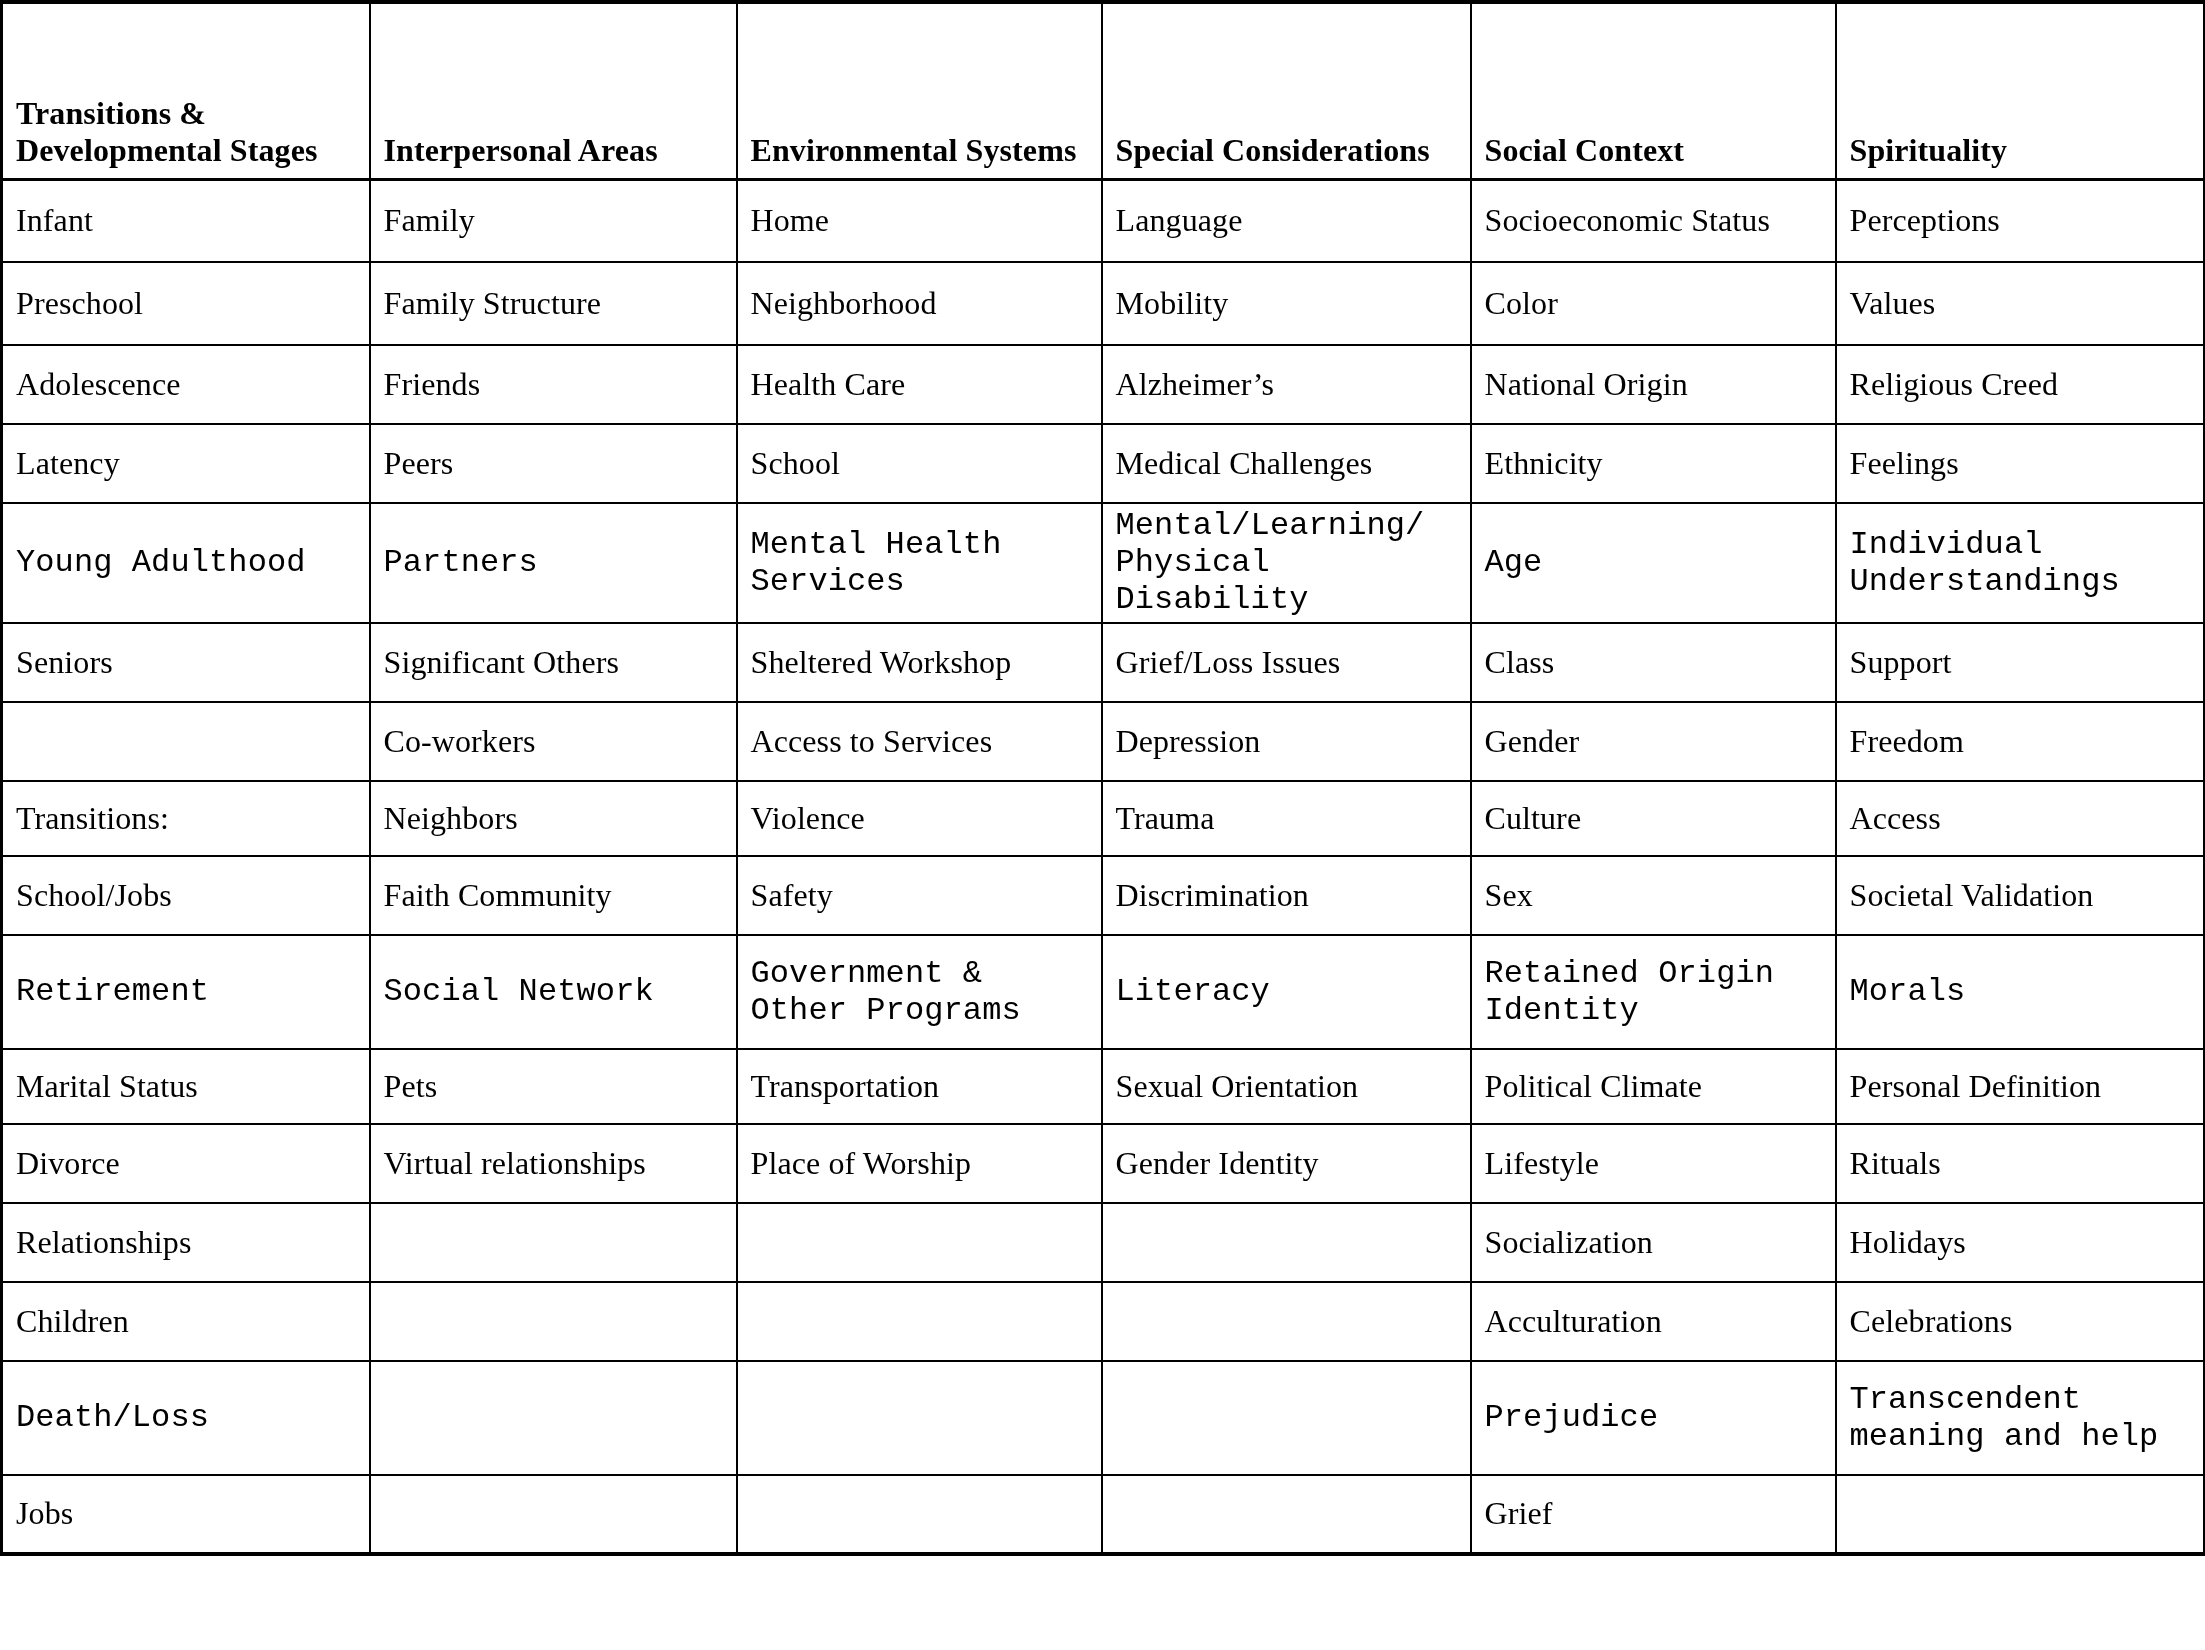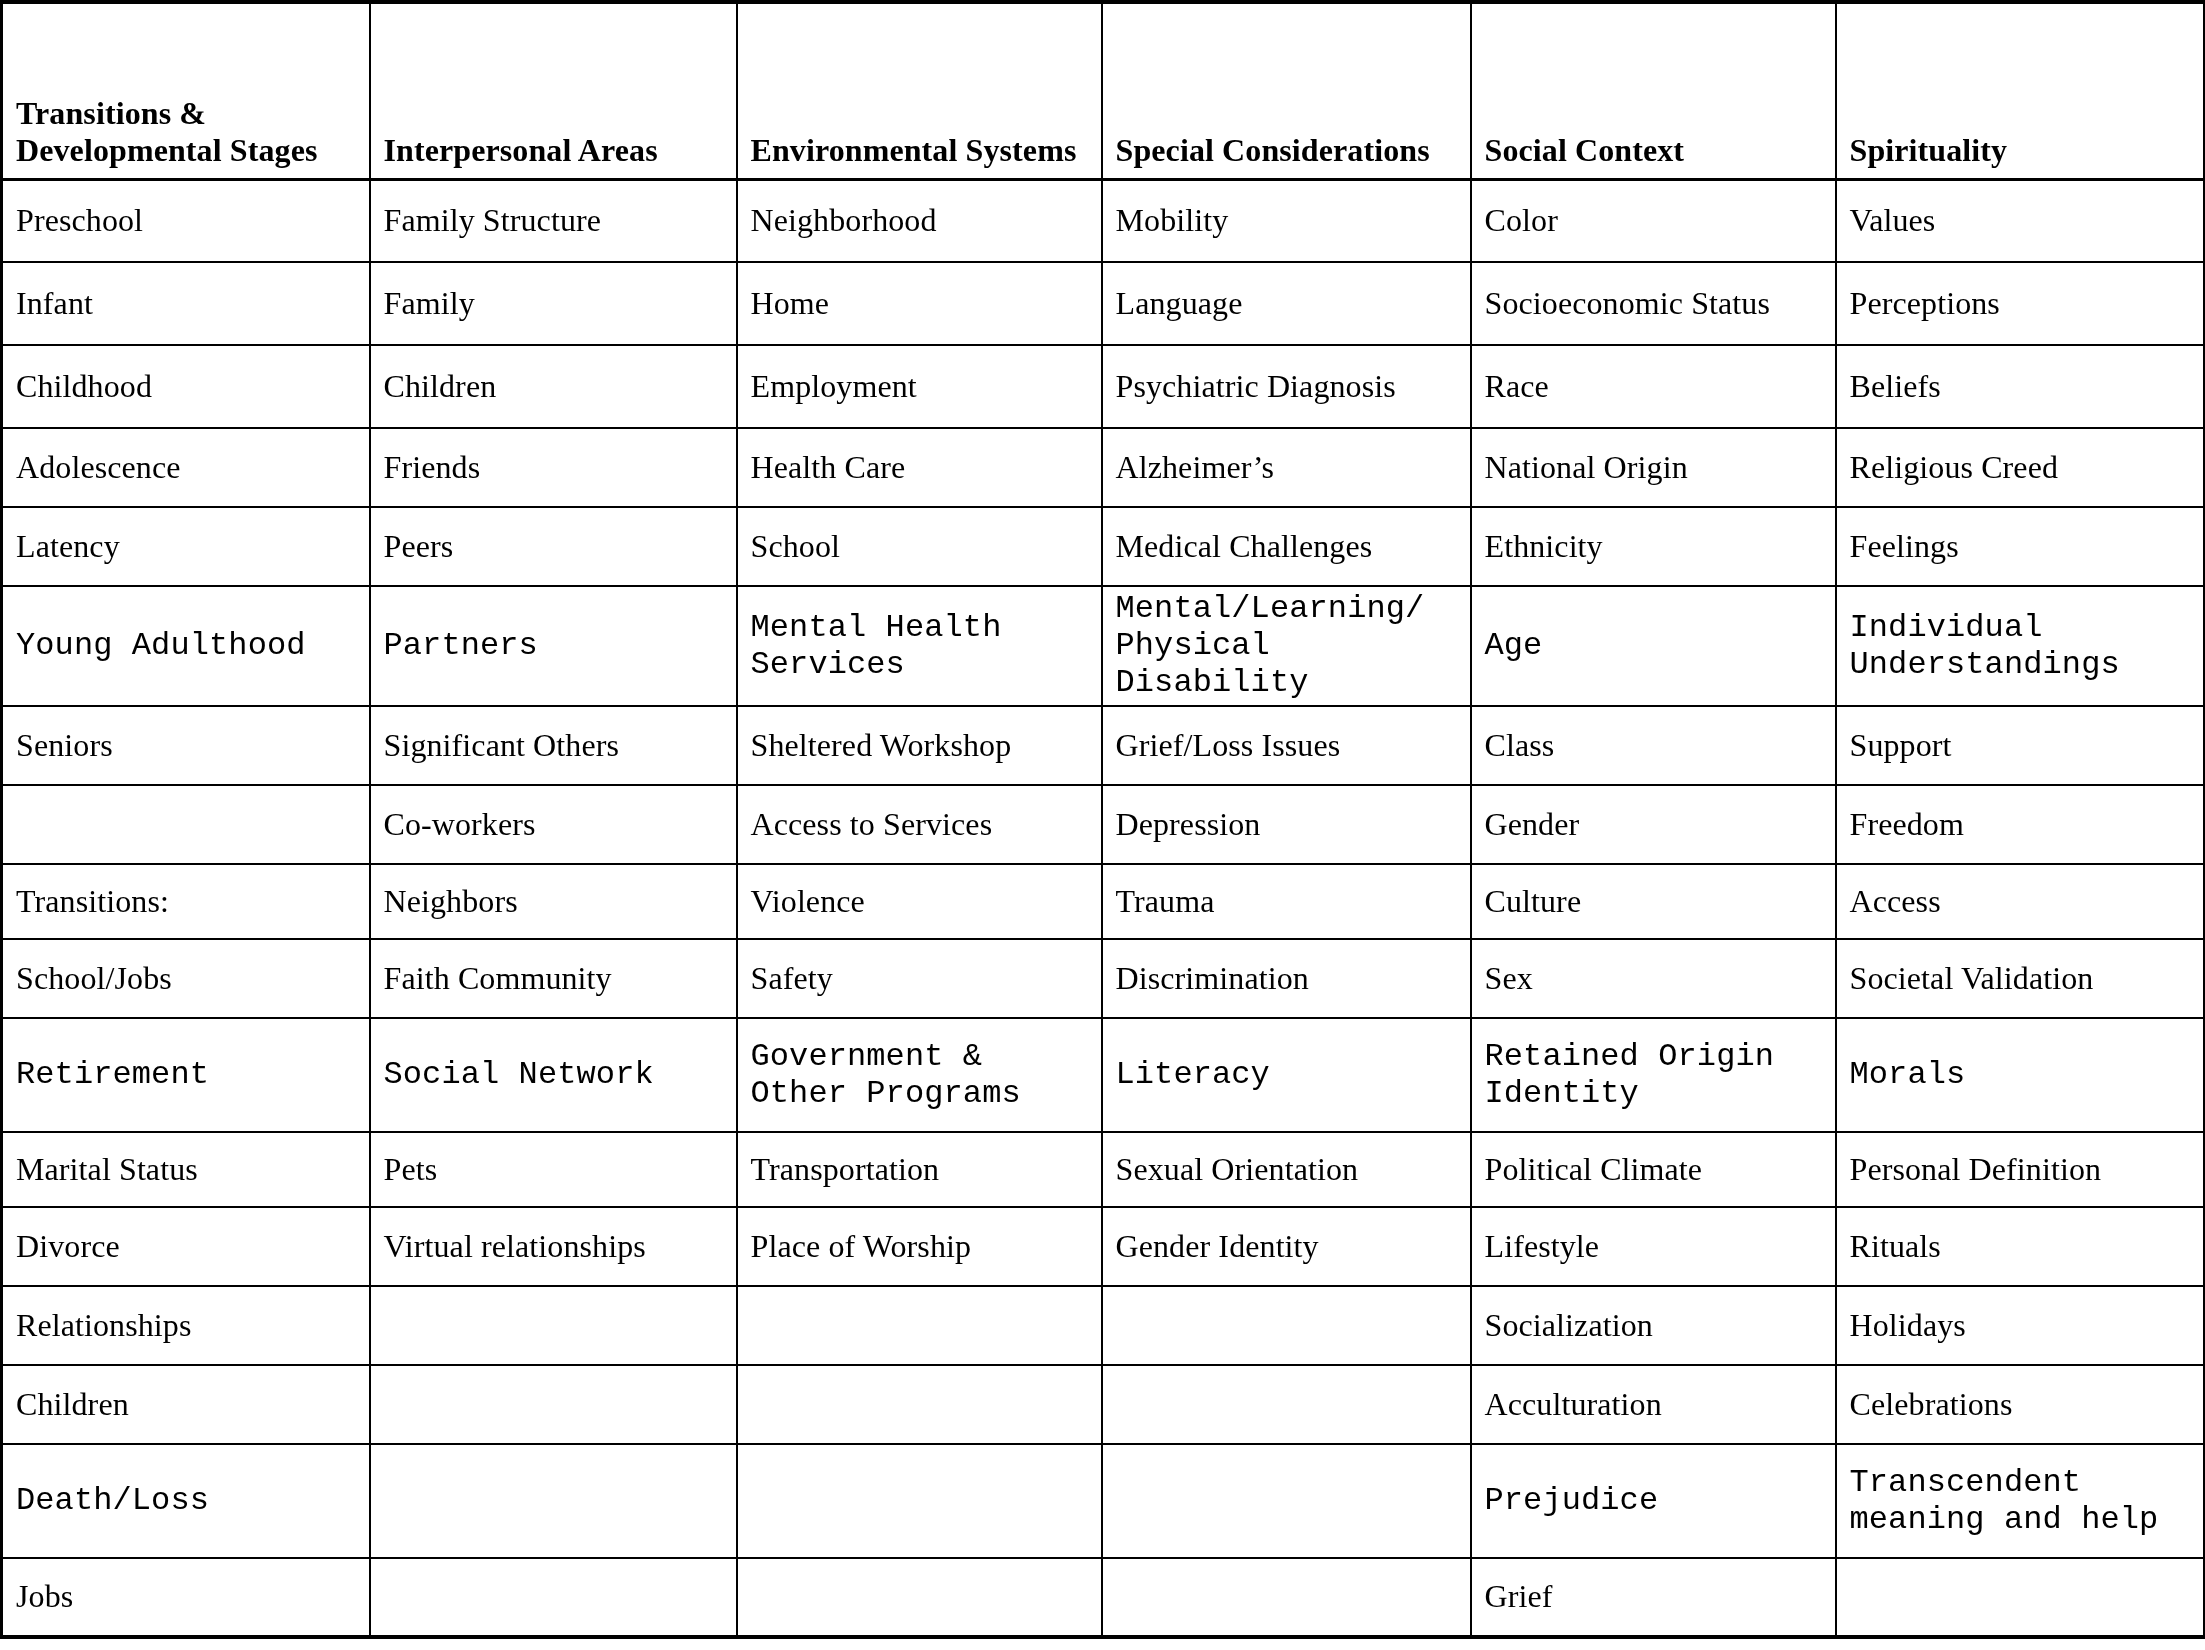--- a/index.html
+++ b/index.html
@@ -86,42 +86,34 @@
         <th>Transitions &amp; Developmental Stages</th>
         <th>Interpersonal Areas</th>
         <th>Environmental Systems</th>
         <th>Special Considerations</th>
         <th>Social Context</th>
         <th>Spirituality</th>
       </tr>
     </thead>
     <tbody id="table-body">
         <tr class="r-tall">
+          <td>Infant</td>
+          <td>Family</td>
+          <td>Home</td>
+          <td>Language</td>
+          <td>Socioeconomic Status</td>
+          <td>Perceptions</td>
+        </tr>
+        <tr class="r-tall">
           <td>Preschool</td>
           <td>Family Structure</td>
           <td>Neighborhood</td>
           <td>Mobility</td>
           <td>Color</td>
           <td>Values</td>
-        </tr>
-        <tr class="r-tall">
-          <td>Infant</td>
-          <td>Family</td>
-          <td>Home</td>
-          <td>Language</td>
-          <td>Socioeconomic Status</td>
-          <td>Perceptions</td>
-        </tr>
-        <tr class="r-tall">
-          <td>Childhood</td>
-          <td>Children</td>
-          <td>Employment</td>
-          <td>Psychiatric Diagnosis</td>
-          <td>Race</td>
-          <td>Beliefs</td>
         </tr>
         <tr class="r-std">
           <td>Adolescence</td>
           <td>Friends</td>
           <td>Health Care</td>
           <td>Alzheimer’s</td>
           <td>National Origin</td>
           <td>Religious Creed</td>
         </tr>
         <tr class="r-std">

